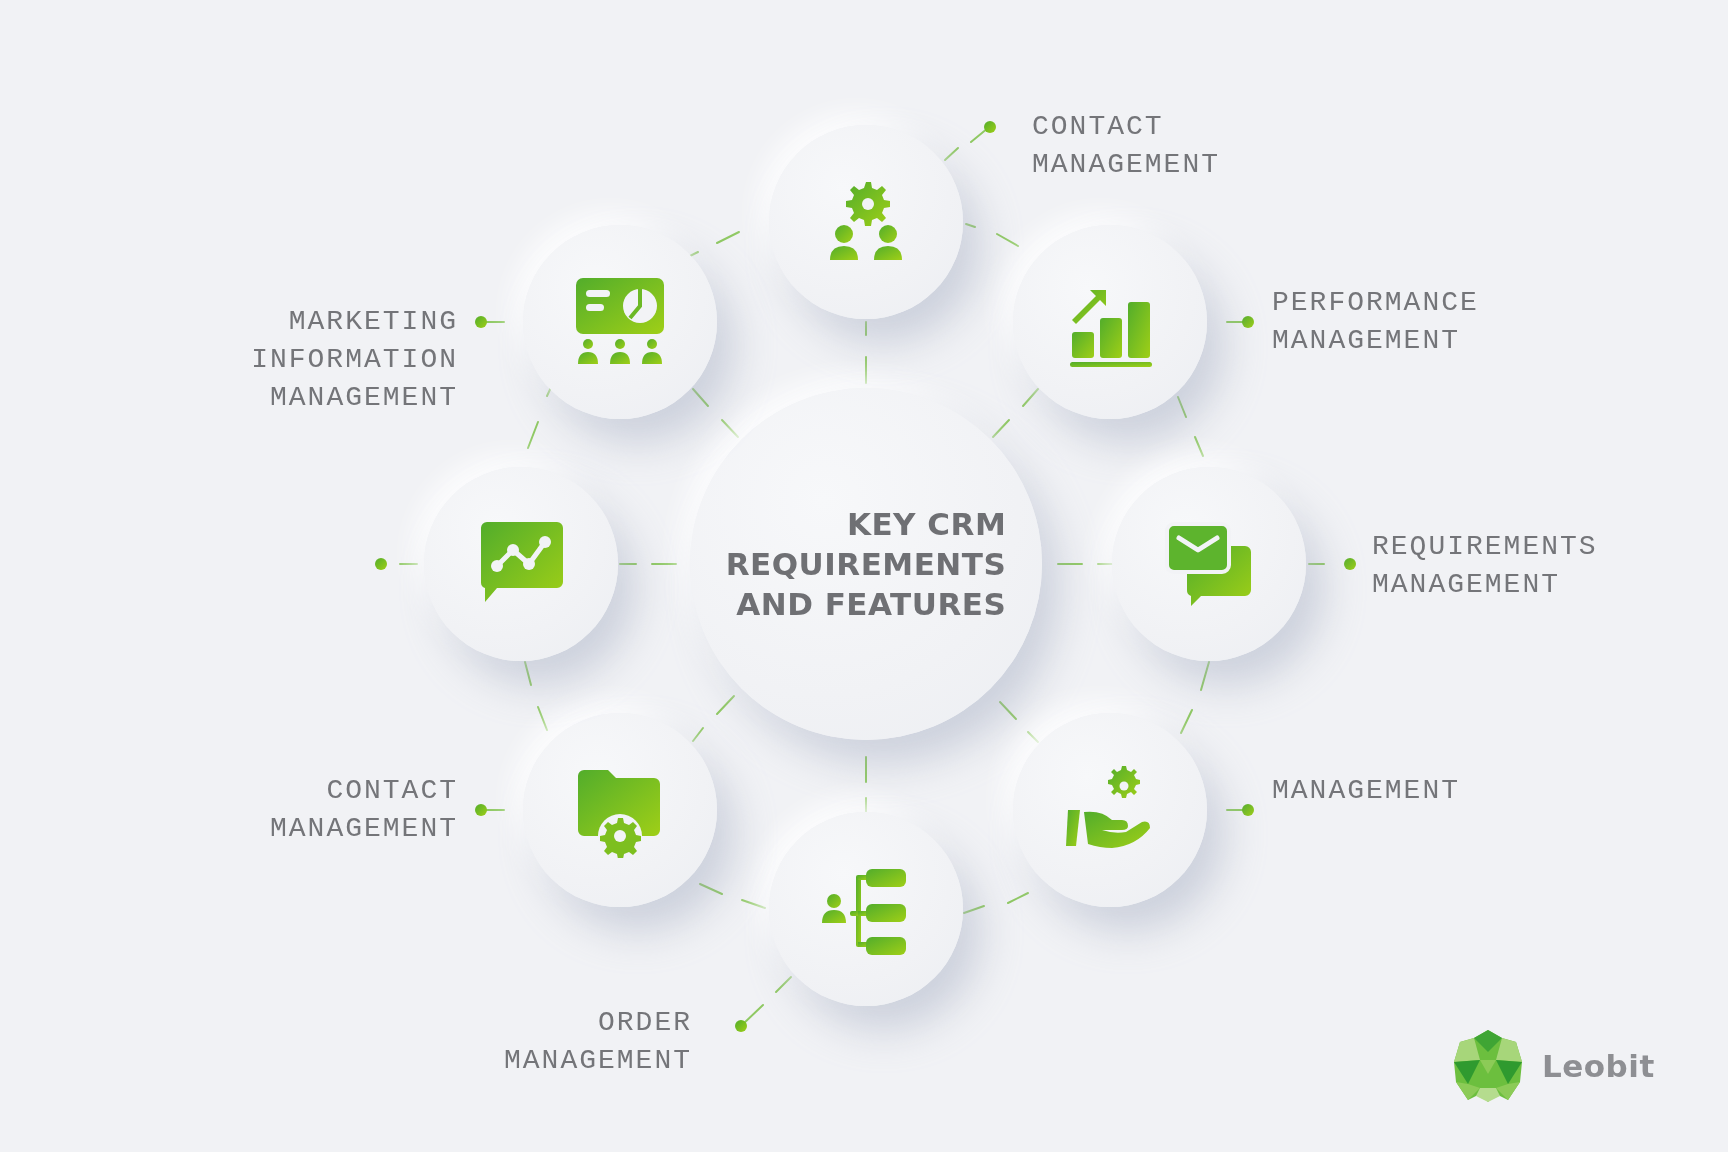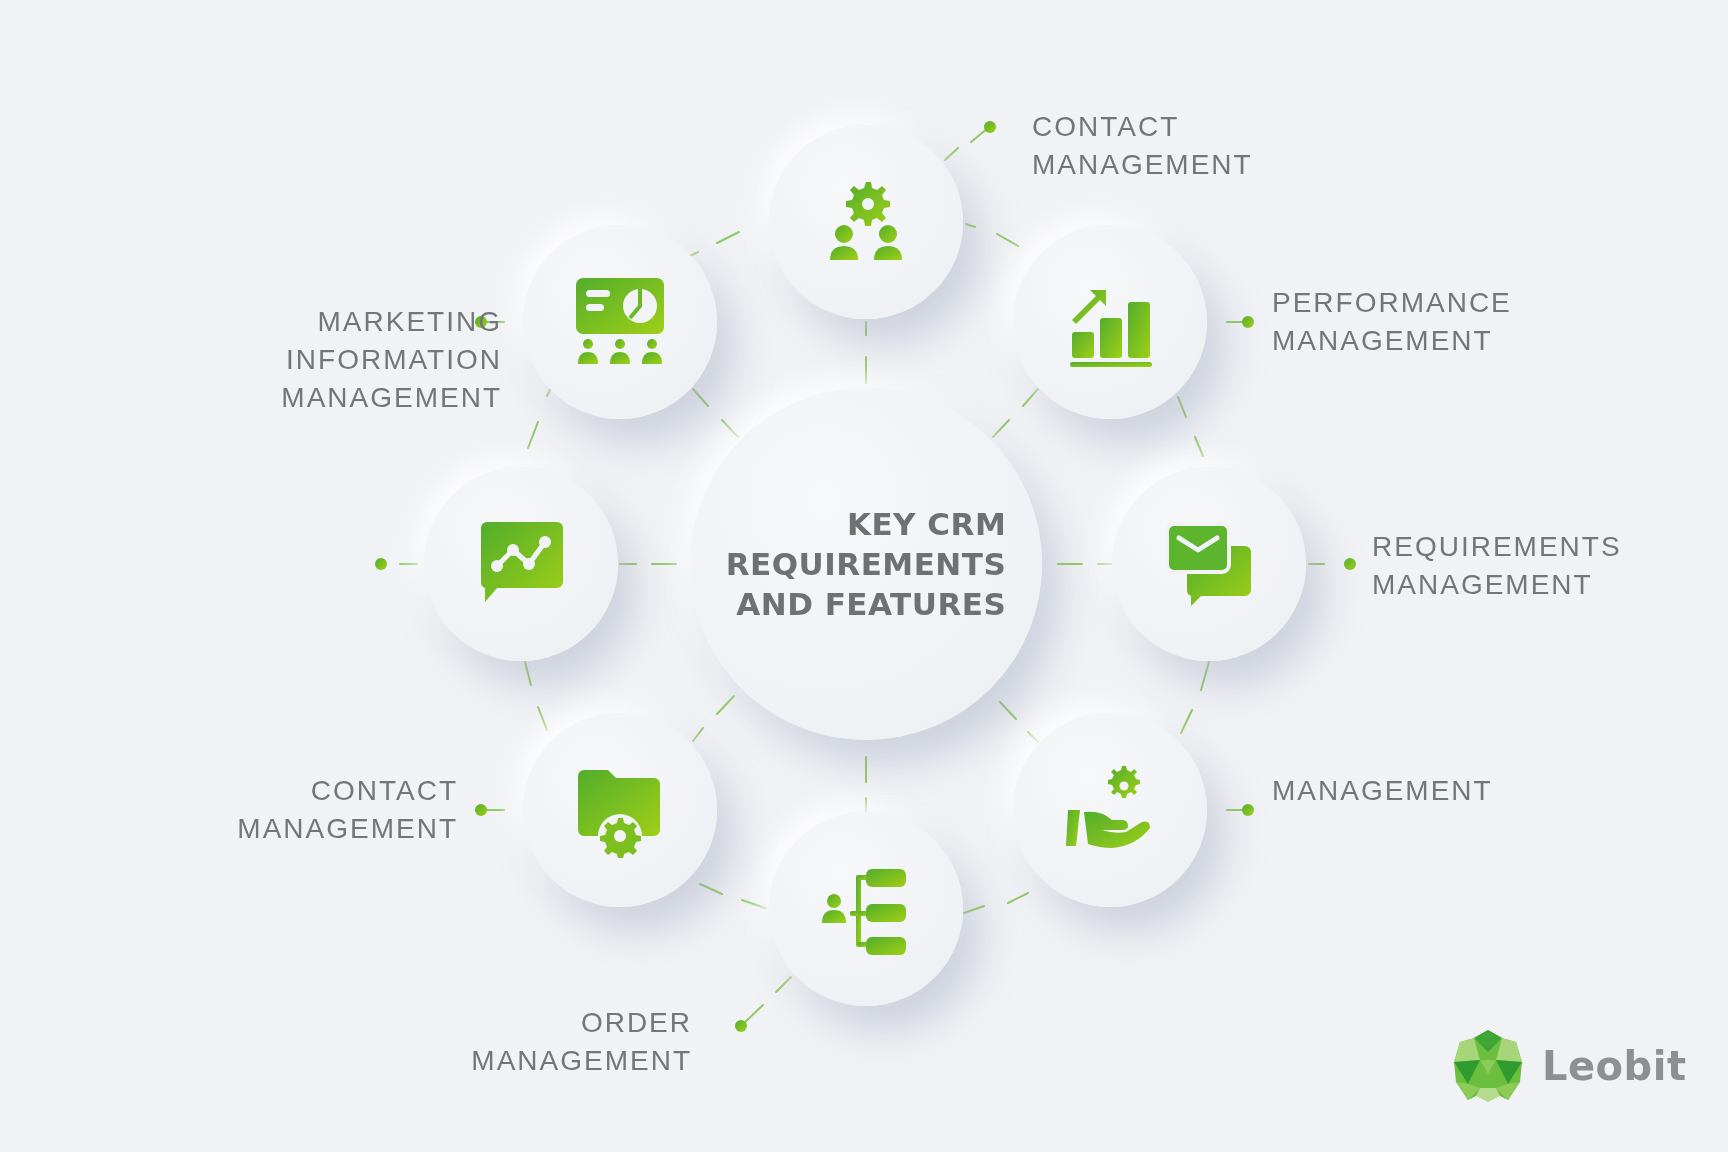--- a/index.html
+++ b/index.html
@@ -24,33 +24,33 @@
     color: #6f7074;
     font-family: "DejaVu Sans", "Liberation Sans", sans-serif;
     font-weight: bold;
     font-size: 31px; line-height: 40px;
     text-align: right; letter-spacing: 0.5px;
   }
   .center-title span { display: block; }
   .label {
     position: absolute;
     color: #747579;
-    font-family: Liberation Sans, sans-serif;
+    font-family: Liberation Mono, monospace;
     font-size: 28px; line-height: 38px;
     letter-spacing: 2px;
     white-space: nowrap;
   }
   .label span { display: block; }
   .label.right { text-align: right; }
   .label.left { text-align: left; }
   .icon { width: 96px; height: 96px; }
   .logo { position: absolute; left: 1450px; top: 1028px; display: flex; align-items: center; }
   .logo-text {
     color: #8e8f93; font-family: "DejaVu Sans", "Liberation Sans", sans-serif;
-    font-weight: bold; font-size: 40px; margin-left: 16px; letter-spacing: 0.5px;
+    font-weight: bold; font-size: 31px; margin-left: 16px; letter-spacing: 0.5px;
   }
 </style>
 </head>
 <body>
 
 <div class="stage">
 
   <svg class="lines" width="1728" height="1152">
     <defs>
       <linearGradient id="g" x1="0" y1="0" x2="1" y2="1">
@@ -291,21 +291,21 @@
       <g fill="url(#gi8)">
         <circle cx="16" cy="70" r="5"></circle>
           <path d="M6 90 q0 -12 10 -12 q10 0 10 12z"></path>
         <circle cx="48" cy="70" r="5"></circle>
           <path d="M38 90 q0 -12 10 -12 q10 0 10 12z"></path>
         <circle cx="80" cy="70" r="5"></circle>
           <path d="M70 90 q0 -12 10 -12 q10 0 10 12z"></path>
       </g>
     </svg>
   </div>
-  <div class="label right" style="right:1226px; top:303px;">
+  <div class="label right" style="right:1270px; top:303px;">
     <span>MARKETING</span>
     <span>INFORMATION</span>
     <span>MANAGEMENT</span>
   </div>
 
   <div class="logo">
     <svg width="76" height="76" viewBox="0 0 76 76">
       <polygon points="38,2 52,10 66,14 72,34 70,54 58,72 46,66 38,74 30,66 18,72 6,54 4,34 10,14 24,10" fill="#6cbf3e"></polygon>
       <polygon points="38,2 52,10 38,24 24,10" fill="#3fa534"></polygon>
       <polygon points="10,14 24,10 30,32 4,34" fill="#a7d67a"></polygon>

